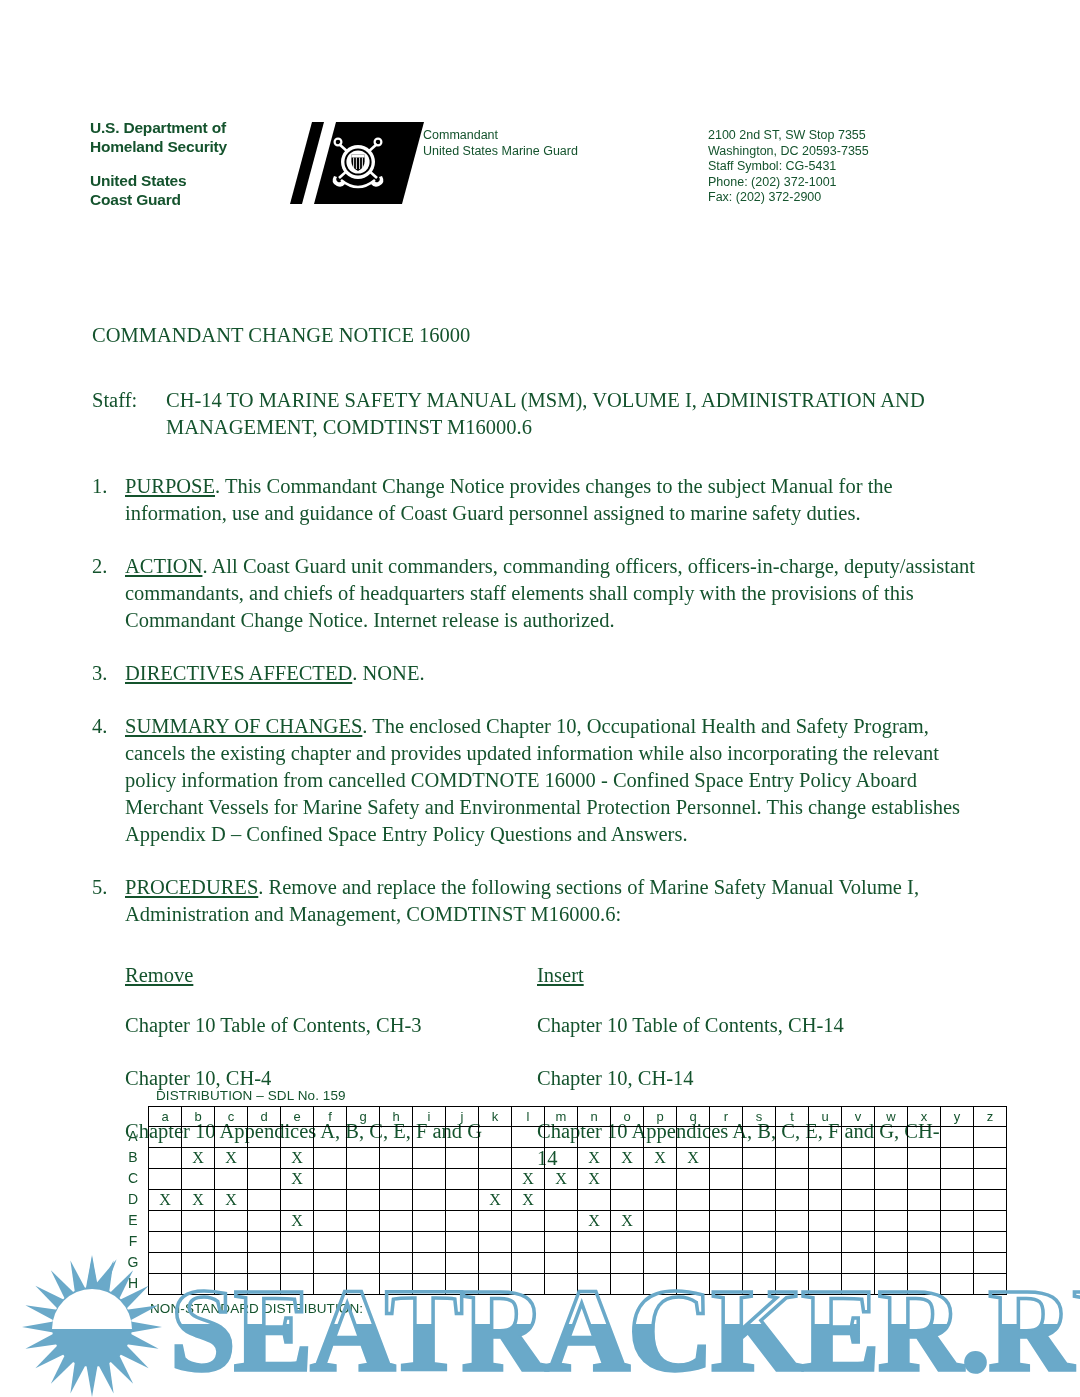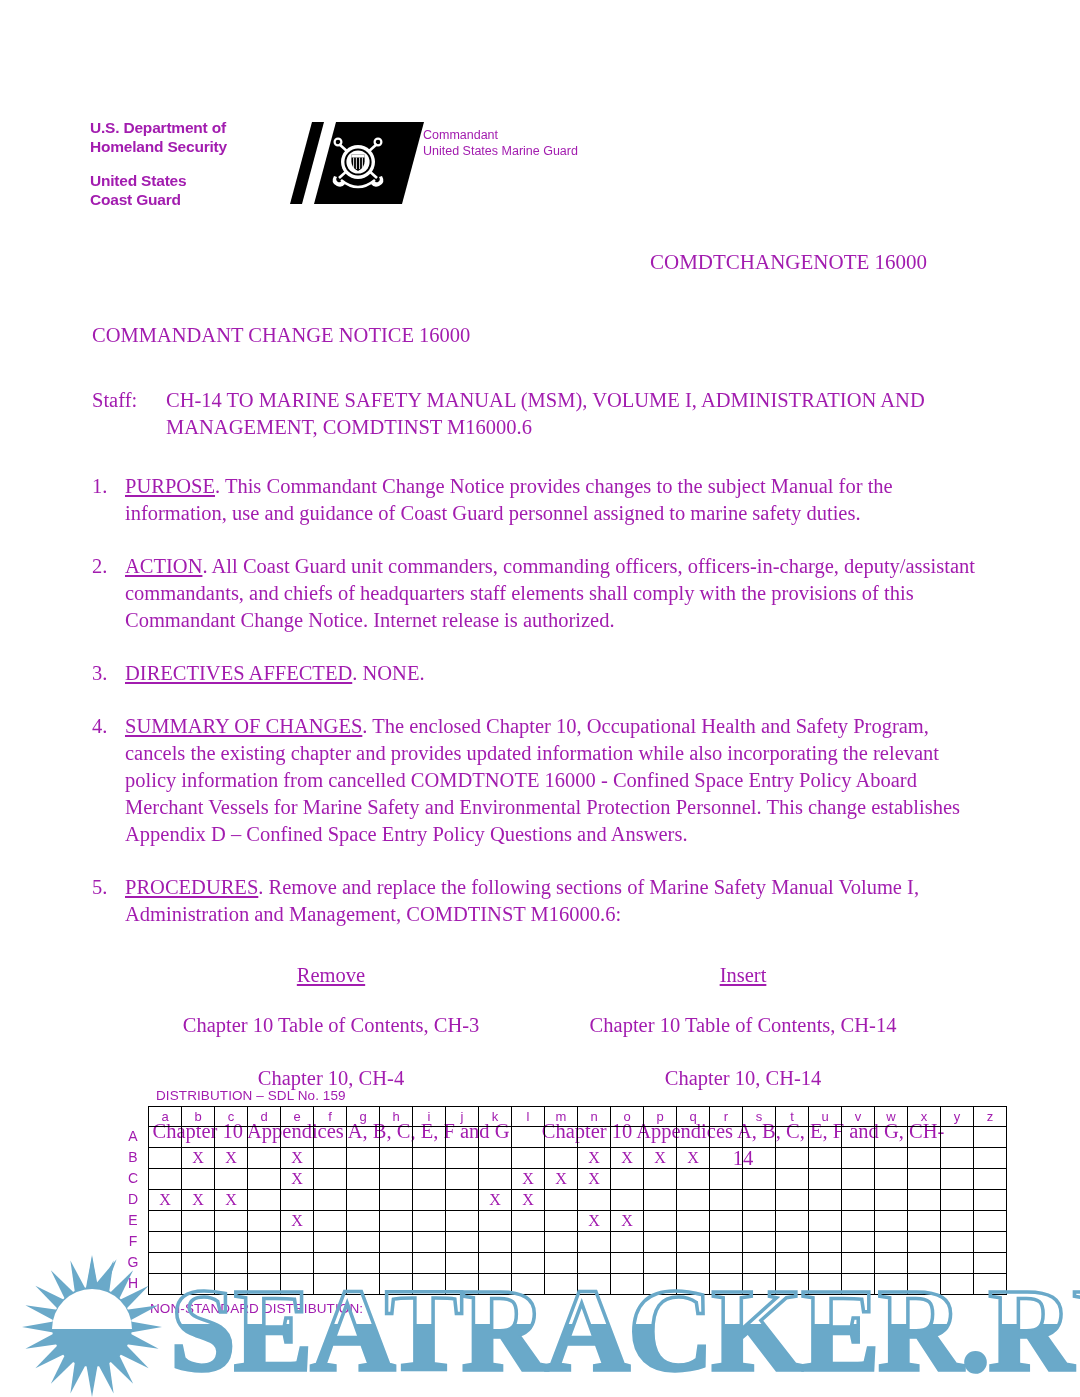--- a/index.html
+++ b/index.html
@@ -7,21 +7,21 @@
     padding: 0;
     background: #ffffff;
   }
   .page {
     position: relative;
     width: 1080px;
     height: 1397px;
     background: #ffffff;
     overflow: hidden;
     font-family: "Liberation Serif", serif;
-    color: #a21caf;
+    color: #14532d;
   }
 
   
   .letterhead {
     position: absolute;
     left: 90px;
     top: 118px;
     width: 900px;
     height: 100px;
   }
@@ -117,21 +117,20 @@
     width: 860px;
   }
   .ri-row {
     display: flex;
     margin-bottom: 26px;
   }
   .ri-row.head { margin-bottom: 23px; }
   .ri-col {
     width: 412px;
     flex: 0 0 412px;
-    text-align: center;
   }
 
   
   .sdl-wrap {
     position: absolute;
     left: 148px;
     top: 1088px;
     width: 832px;
   }
   .sdl-title {
@@ -240,24 +239,30 @@
           <rect x="-6.6" y="-7.5" width="13.2" height="3" fill="#ffffff"></rect>
         </g>
       </svg>
     </div>
 
     <div class="addr-col1">
       <div>Commandant</div>
       <div>United States Marine Guard</div>
     </div>
 
+    <div class="addr-col2">
+      <div>2100 2nd ST, SW Stop 7355</div>
+      <div>Washington, DC 20593-7355</div>
+      <div>Staff Symbol: CG-5431</div>
+      <div>Phone: (202) 372-1001</div>
+      <div>Fax: (202) 372-2900</div>
+    </div>
   </div>
 
   <div class="docnum">
-    <div>COMDTCHANGENOTE 16000</div>
   </div>
 
   <div class="body-area">
 
     <div class="heading-line">COMMANDANT CHANGE NOTICE 16000</div>
 
     <div class="subj-row">
       <div class="subj-label">Staff:</div>
       <div class="subj-text">CH-14 TO MARINE SAFETY MANUAL (MSM), VOLUME I, ADMINISTRATION AND MANAGEMENT, COMDTINST M16000.6</div>
     </div>

